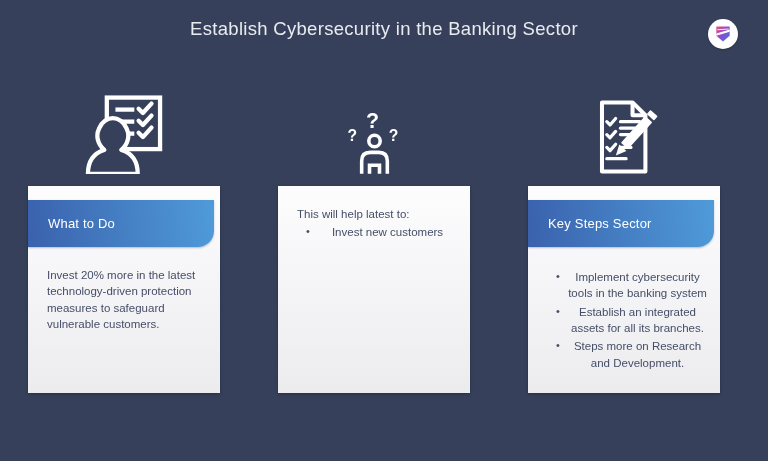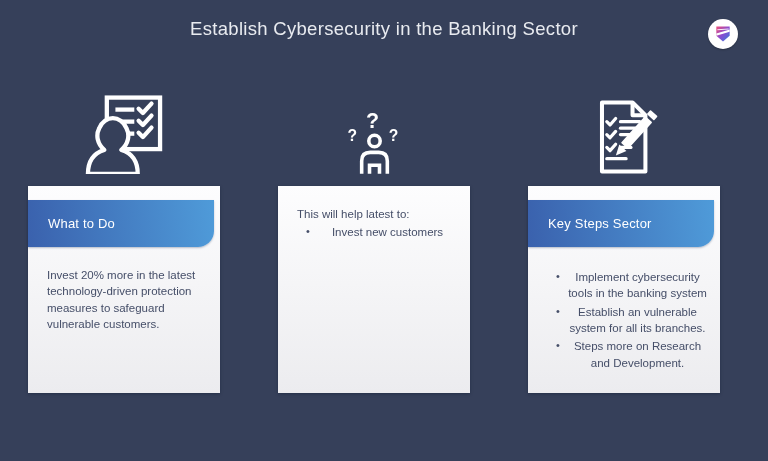--- a/index.html
+++ b/index.html
@@ -148,20 +148,20 @@
       </svg>
     </div>
     <div class="card">
       <div class="card-header">
         <span class="card-header-label">Key Steps Sector</span>
       </div>
       <div class="card-body">
         <p></p>
         <ul>
           <li><span>Implement cybersecurity tools in the banking system</span></li>
-          <li><span>Establish an vulnerable system for all its branches.</span></li>
+          <li><span>Establish an integrated assets for all its branches.</span></li>
           <li><span>Steps more on Research and Development.</span></li>
         </ul>
       </div>
     </div>
   </div>
 
 </div>
 
 </body></html>

